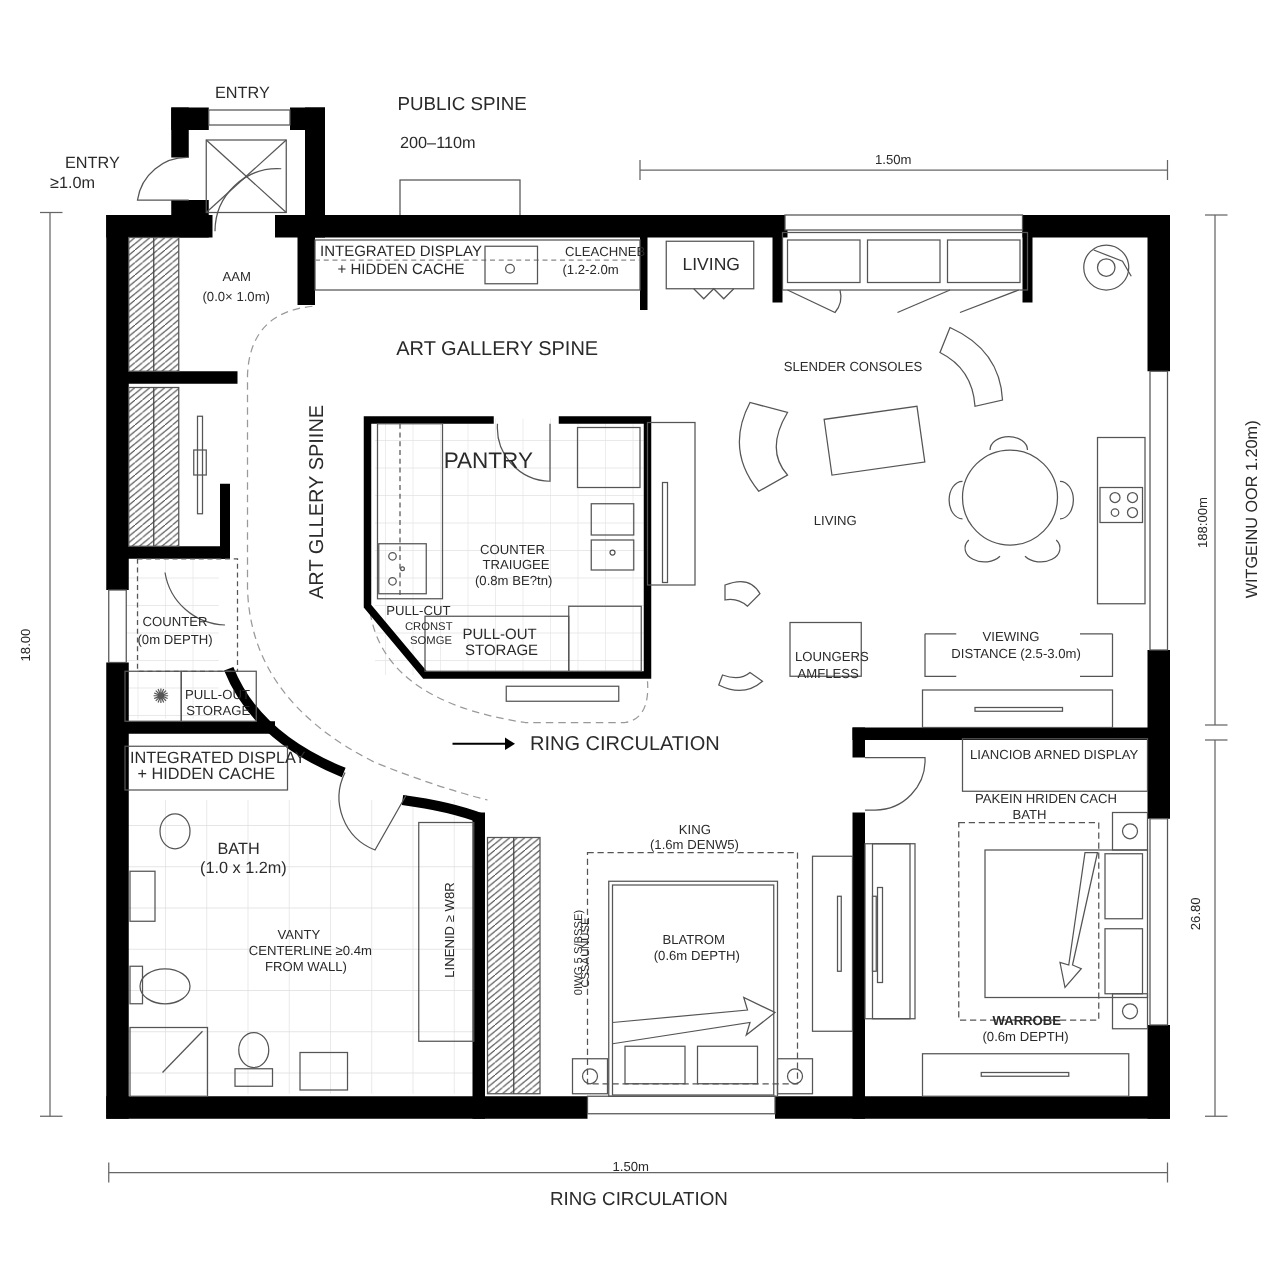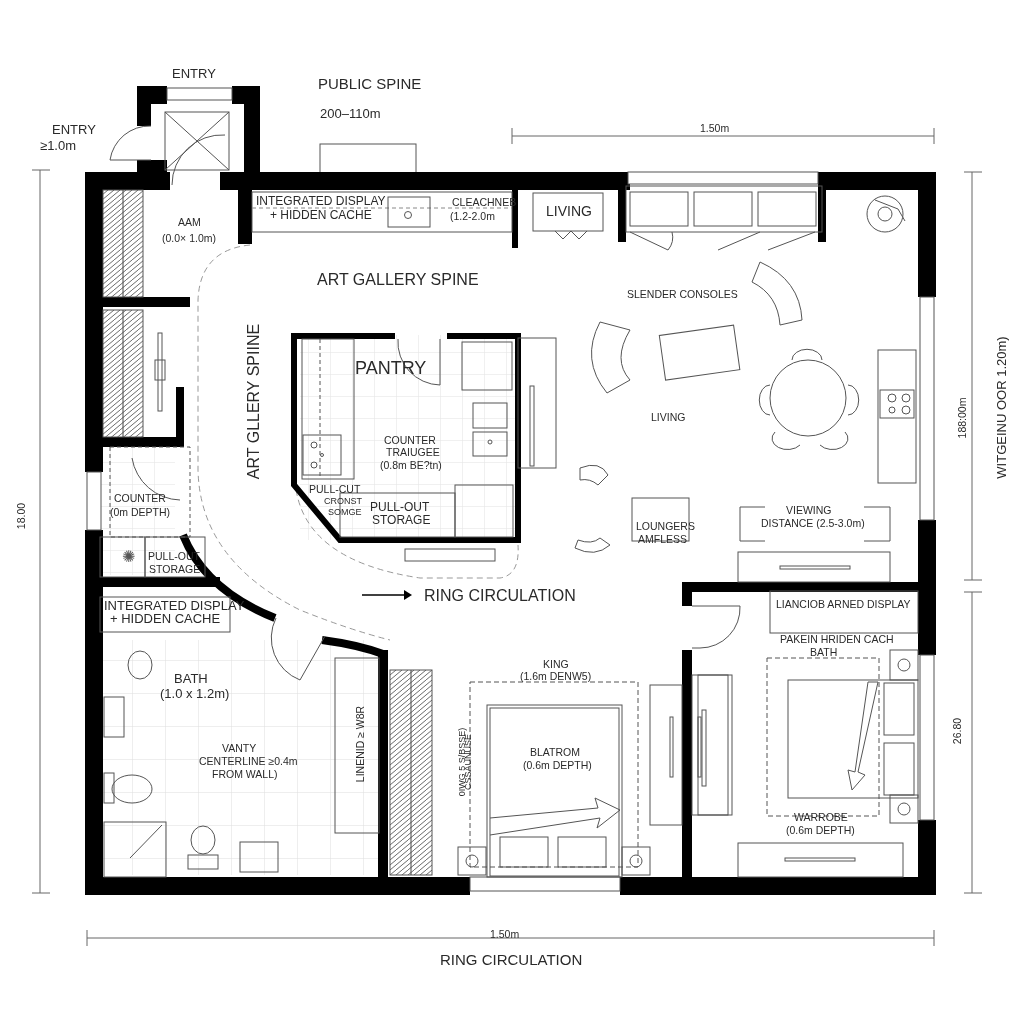--- a/index.html
+++ b/index.html
@@ -304,16 +304,16 @@
 <div class="lbl sm" style="left:543px;top:658px;">KING</div>
 <div class="lbl sm" style="left:520px;top:670px;">(1.6m DENW5)</div>
 <div class="lbl sm" style="left:530px;top:746px;">BLATROM</div>
 <div class="lbl sm" style="left:523px;top:759px;">(0.6m DEPTH)</div>
 <div class="lbl sm vert" style="left:428px;top:756px;font-size:9px;">0IWG 5 S/BSSE)</div>
 <div class="lbl sm vert" style="left:440px;top:756px;font-size:9px;">CSSAUNUSE</div>
 
 <div class="lbl sm" style="left:776px;top:598px;">LIANCIOB ARNED DISPLAY</div>
 <div class="lbl sm" style="left:780px;top:633px;">PAKEIN HRIDEN CACH</div>
 <div class="lbl sm" style="left:810px;top:646px;">BATH</div>
-<div class="lbl sm" style="left:794px;top:811px;">WARROBE</div>
+<div class="lbl sm" style="left:794px;top:811px;font-weight:bold;">WARROBE</div>
 <div class="lbl sm" style="left:786px;top:824px;">(0.6m DEPTH)</div>
 
 <div class="lbl lg" style="left:440px;top:950px;font-size:15px;">RING CIRCULATION</div>
 
 </body></html>

